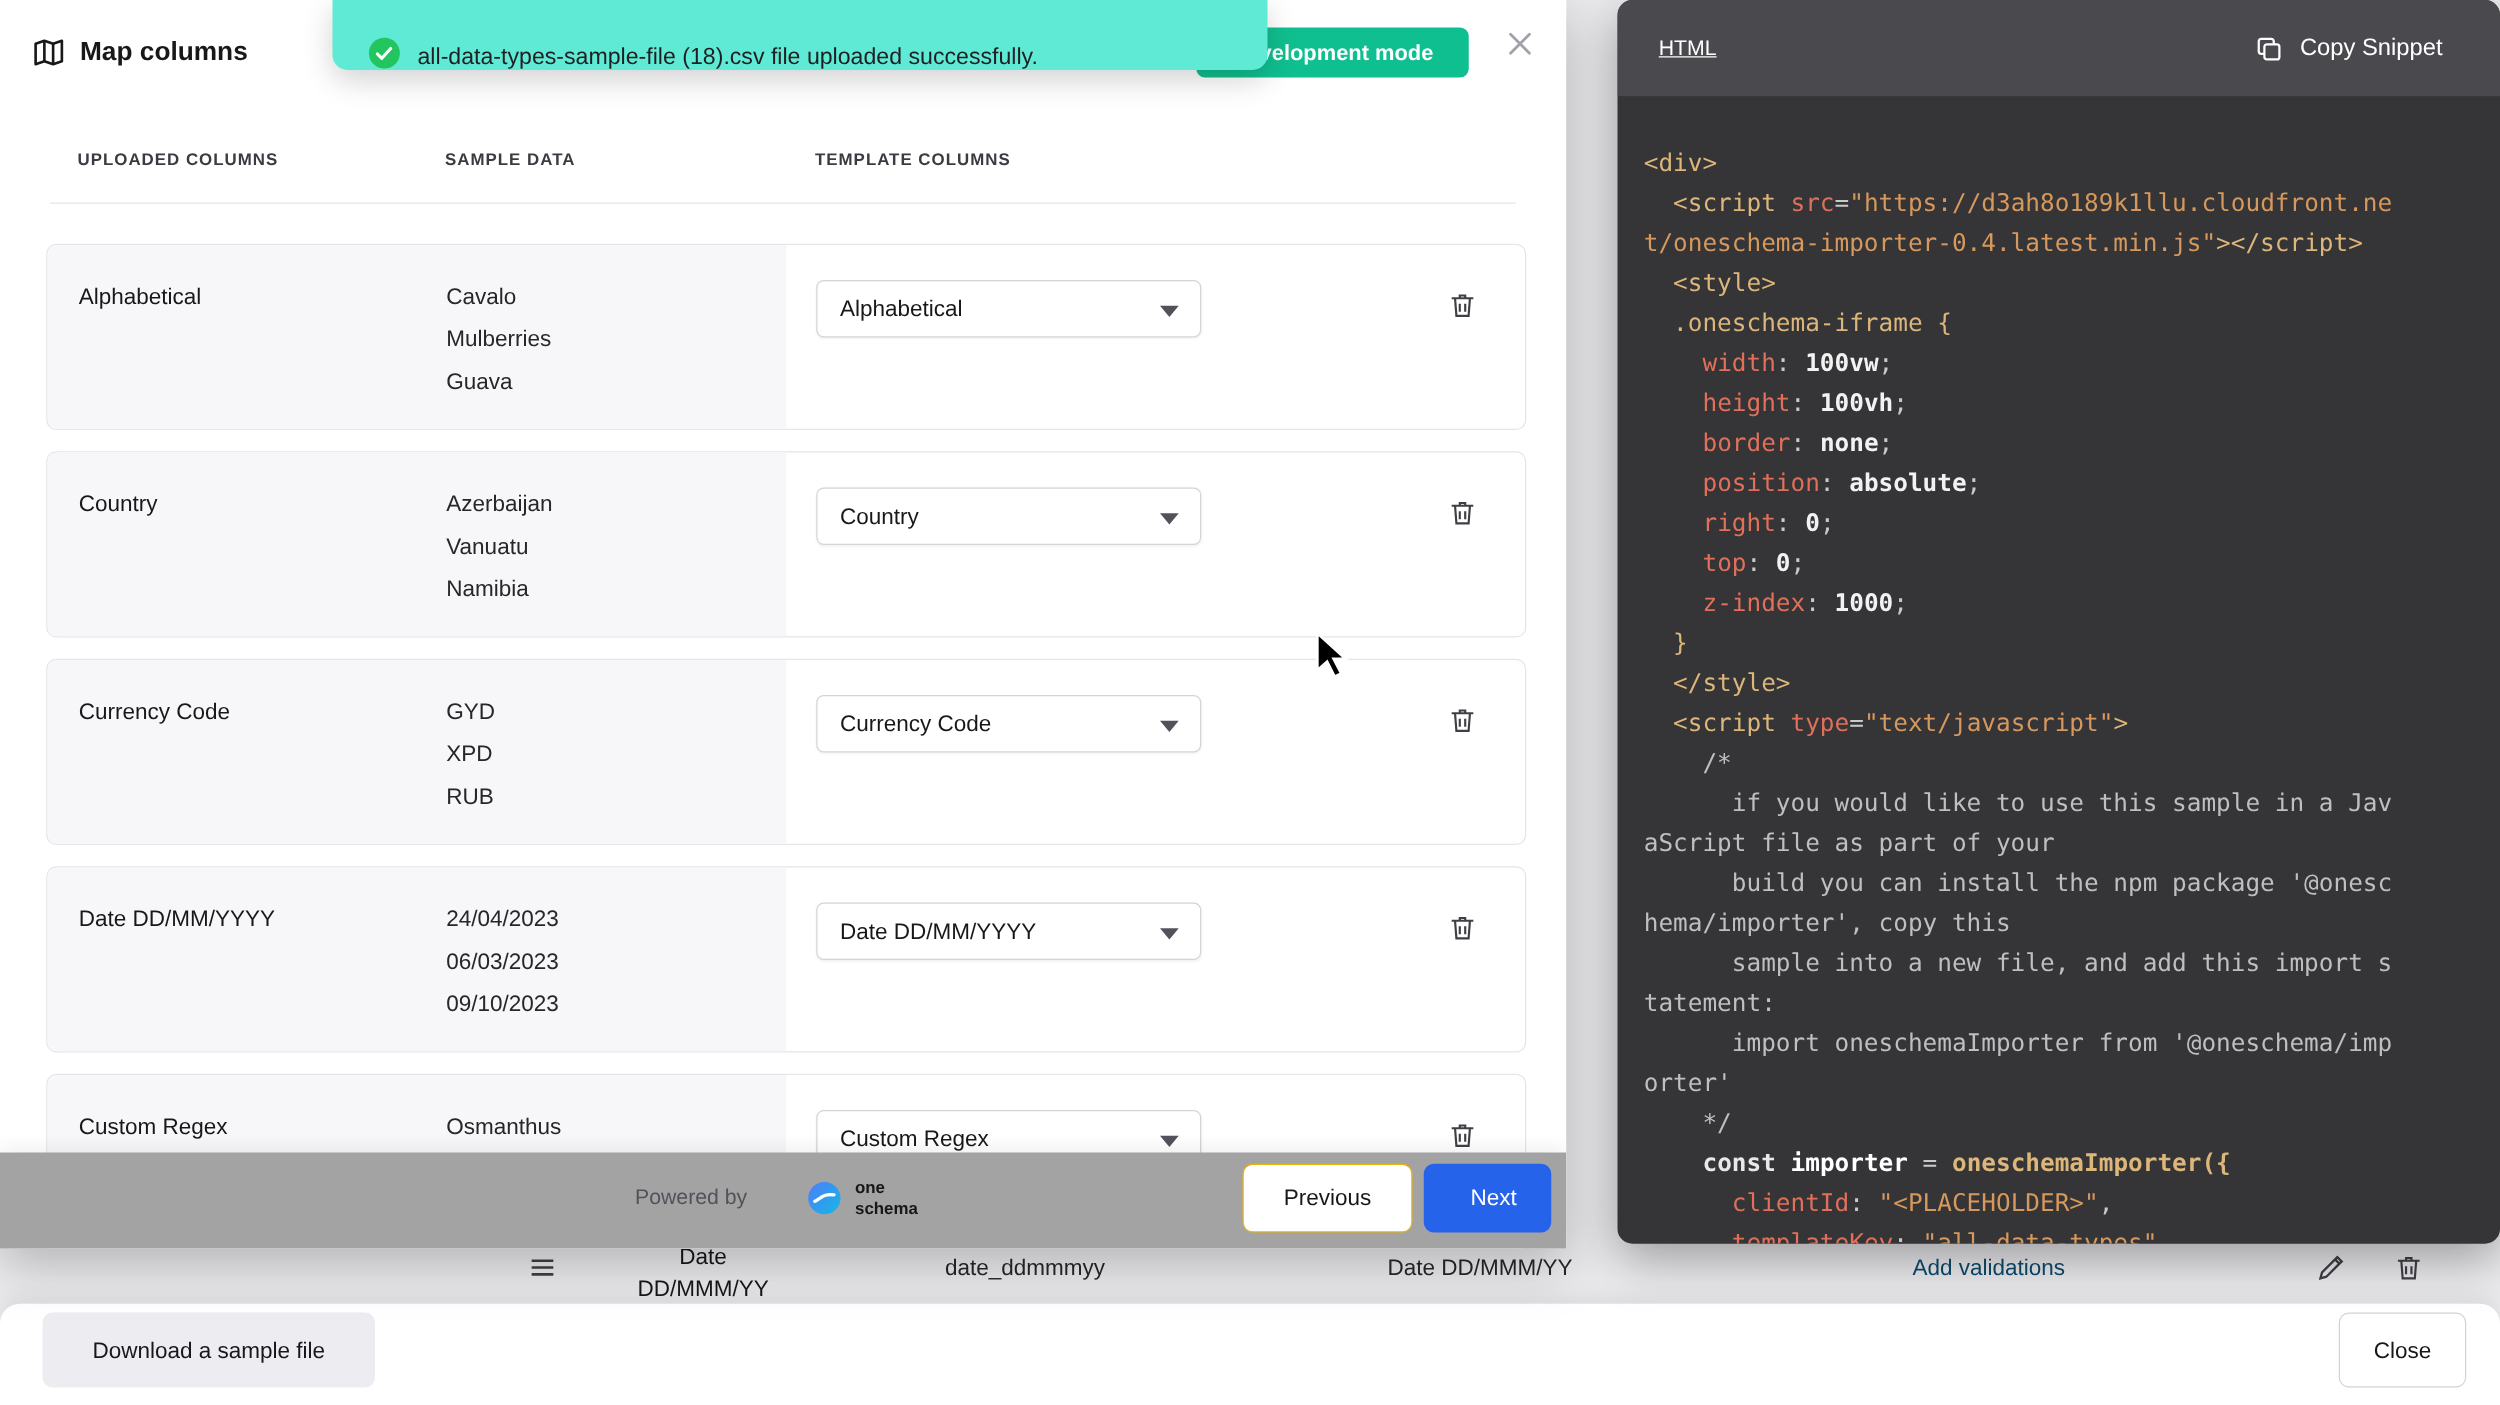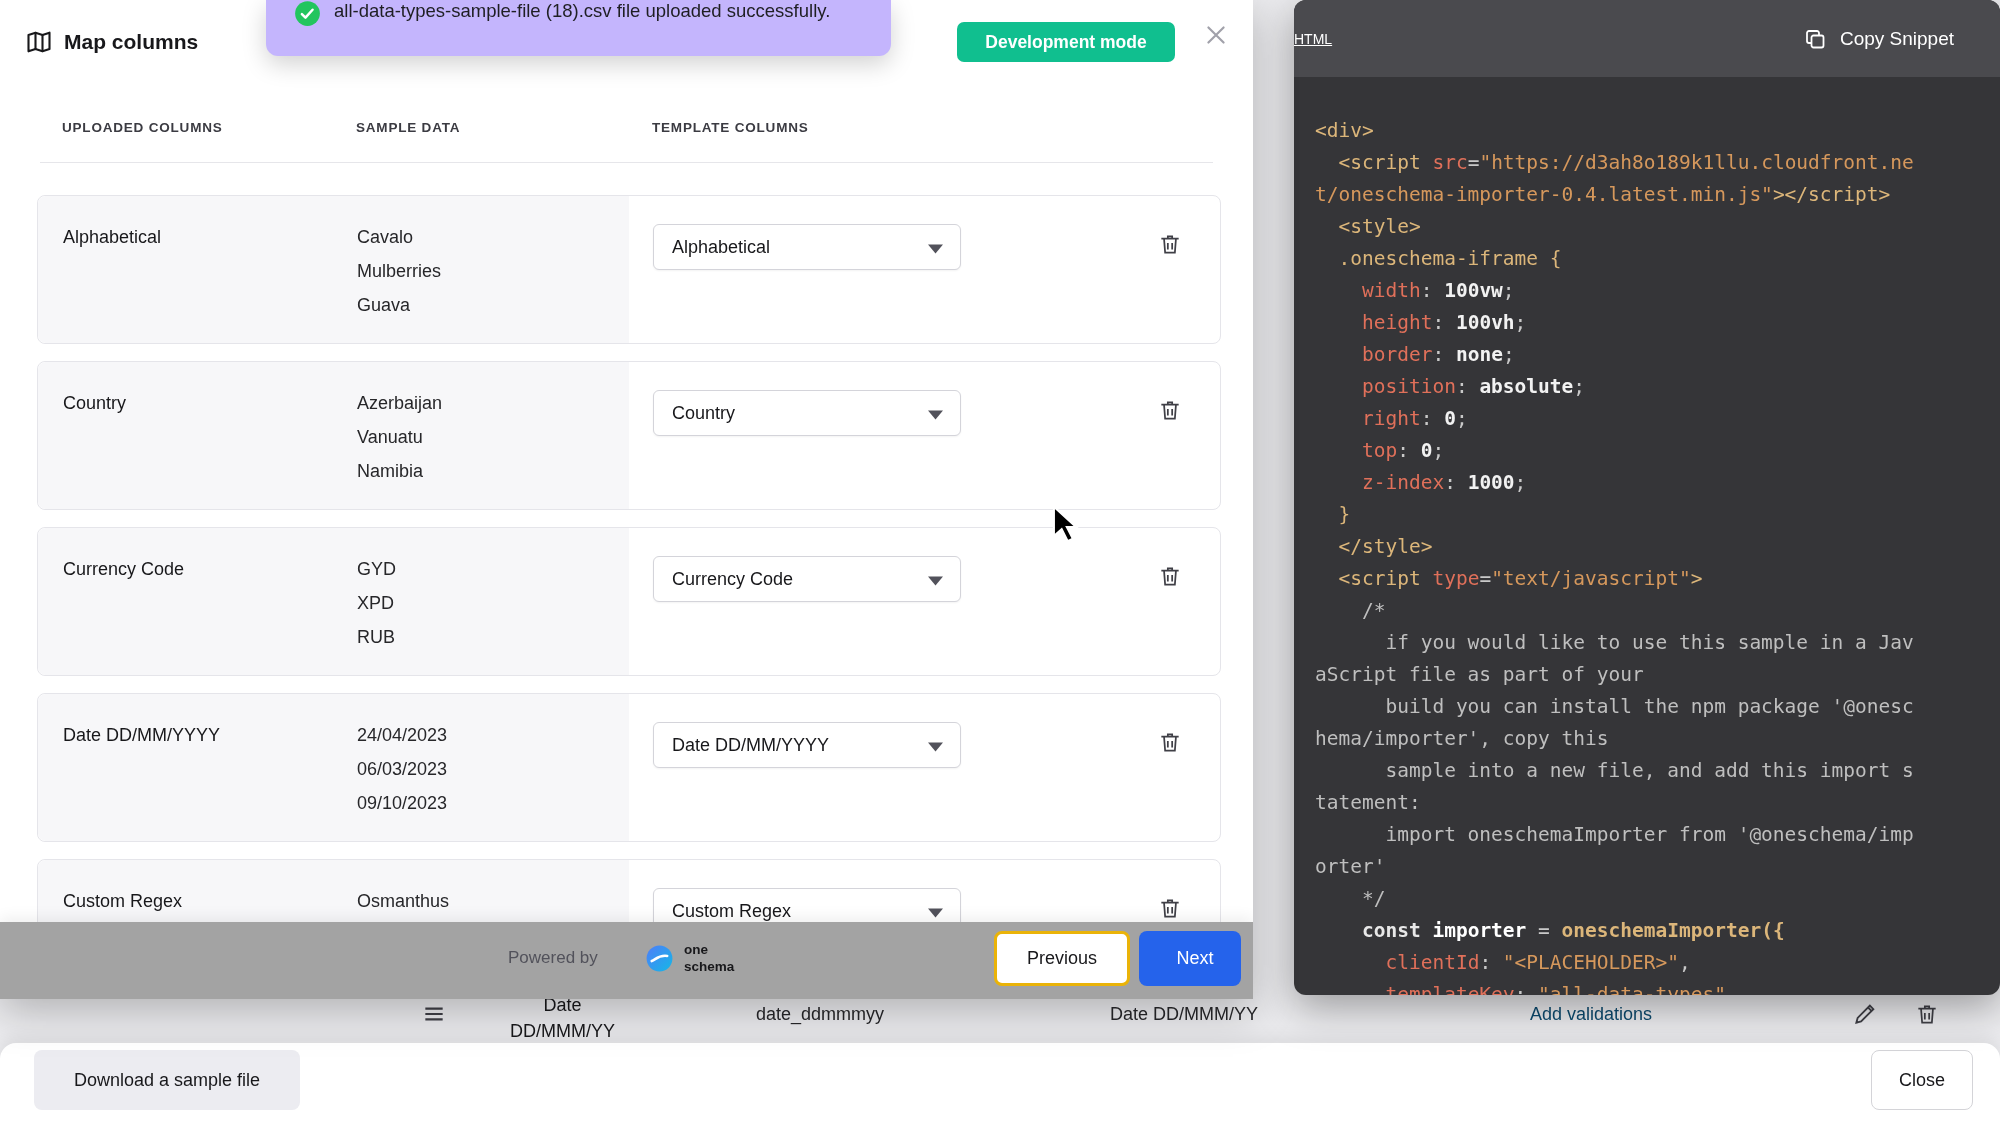--- a/index.html
+++ b/index.html
@@ -24,48 +24,48 @@
   .close-btn { position:absolute; left:1871px; top:7px; width:102px; height:60px; background:#fff; border:1px solid #d4d4d8; border-radius:8px; font-family:inherit; font-size:18px; color:#18181b; cursor:pointer; }
 
   
   .modal { position:absolute; left:0; top:0; width:1253px; height:999px; background:#fff; z-index:10; box-shadow:0 12px 40px rgba(0,0,0,.25); overflow:hidden; }
   .modal-title-icon { position:absolute; left:25px; top:28px; width:28px; height:28px; }
   .modal-title { position:absolute; left:64px; top:30px; font-size:21px; font-weight:600; color:#18181b; }
   .modal-close { position:absolute; left:1196px; top:16px; width:40px; height:40px; background:none; border:none; cursor:pointer; }
   .modal-close svg { width:26px; height:26px; }
 
   .dev-btn { position:absolute; left:957px; top:22px; width:218px; height:40px; background:#10bf8f; border:none; border-radius:7px; color:#fff; font-family:inherit; font-size:17.5px; font-weight:600; cursor:pointer; z-index:6; }
-  .toast { position:absolute; left:266px; top:0; width:625px; height:56px; background:#c4b5fd; border-radius:0 0 12px 12px; box-shadow:0 8px 24px rgba(0,0,0,.18); display:flex; align-items:flex-start; z-index:7; }
+  .toast { position:absolute; left:266px; top:0; width:748px; height:56px; background:#5eead4; border-radius:0 0 12px 12px; box-shadow:0 8px 24px rgba(0,0,0,.18); display:flex; align-items:flex-end; z-index:7; }
   .toast svg { width:27px; height:27px; margin-left:28px; flex:none; }
   .toast-msg { margin-left:13px; font-size:18.5px; color:#1f1f23; }
 
   .col-head { position:absolute; top:120px; font-size:13.5px; font-weight:700; letter-spacing:.8px; color:#3b3b42; }
   .head-divider { position:absolute; left:40px; top:162px; width:1173px; height:1px; background:#e6e6ea; }
 
   .map-row { position:absolute; left:37px; width:1184px; height:149px; background:#fff; border:1px solid #e5e5ea; border-radius:8px; }
   .row-leftbg { position:absolute; left:0; top:0; bottom:0; width:591px; background:#f7f7f9; border-radius:8px 0 0 8px; }
   .row-label { position:absolute; left:25px; top:31px; font-size:18px; color:#18181b; }
   .row-samples { position:absolute; left:319px; top:24px; font-size:18px; color:#27272a; line-height:34px; }
   .select { position:absolute; left:615px; top:28px; width:308px; height:46px; background:#fff; border:1px solid #d4d4da; border-radius:6px; box-shadow:0 1px 2px rgba(0,0,0,.05); display:flex; align-items:center; cursor:pointer; }
   .select-label { margin-left:18px; font-size:18px; color:#18181b; }
   .select svg { position:absolute; right:17px; top:19px; width:15px; height:10px; }
   .trash-btn { position:absolute; left:1116px; top:33px; width:32px; height:32px; background:none; border:none; cursor:pointer; }
   .trash-btn svg, .icon-btn svg { width:26px; height:26px; }
 
   .modal-footer { position:absolute; left:0; right:0; bottom:0; height:77px; background:#a3a3a3; box-shadow:0 -4px 14px rgba(0,0,0,.07); z-index:9; }
   .powered { position:absolute; left:508px; top:26px; font-size:17px; color:#52525b; }
   .logo-mark { position:absolute; left:644px; top:21px; width:31px; height:31px; }
   .logo-text { position:absolute; left:684px; top:19px; font-size:13.5px; font-weight:600; color:#18181b; line-height:17px; }
-  .prev-btn { position:absolute; left:994px; top:9px; width:136px; height:55px; background:#fff; border:3px solid #eab308; border-radius:8px; font-family:inherit; font-size:18px; color:#18181b; cursor:pointer; }
+  .prev-btn { position:absolute; left:994px; top:9px; width:136px; height:55px; background:#fff; border:1px solid #eab308; border-radius:8px; font-family:inherit; font-size:18px; color:#18181b; cursor:pointer; }
   .next-btn { position:absolute; left:1139px; top:9px; width:102px; height:55px; background:#2563eb; border:none; border-radius:8px; font-family:inherit; font-size:18px; color:#fff; cursor:pointer;padding-left:10px; }
 
   
   .code-panel { position:absolute; left:1294px; top:0; width:706px; height:995px; background:#353538; border-radius:12px; overflow:hidden; z-index:8; box-shadow:0 12px 40px rgba(0,0,0,.35); }
   .code-header { position:absolute; left:0; right:0; top:0; height:77px; background:#4a4a4e; display:flex; align-items:center; }
-  .code-lang { color:#fff; font-size:14px;text-decoration:underline; }
+  .code-lang { margin-left:33px; color:#fff; font-size:17px;text-decoration:underline; }
   .copy-btn { margin-left:auto; margin-right:46px; display:flex; align-items:center; gap:13px; background:none; border:none; color:#fff; font-family:inherit; font-size:19px; cursor:pointer; }
   .copy-btn svg { width:24px; height:24px; }
   .code-body { position:absolute; left:0; right:0; top:77px; bottom:0; padding:38px 16px 0 21px; font-family:"DejaVu Sans Mono", monospace; font-size:19.5px; line-height:32px; white-space:pre; overflow:hidden; color:#c9c9c9; }
   .tok-g  { color:#dcb67a; }
   .tok-gb { color:#dcb67a; font-weight:bold; }
   .tok-s  { color:#d6985c; }
   .tok-p  { color:#e0705a; }
   .tok-v  { color:#f2f2f2; font-weight:bold; }
   .tok-d  { color:#c9c9c9; }
   .tok-c  { color:#bfbfbf; }

